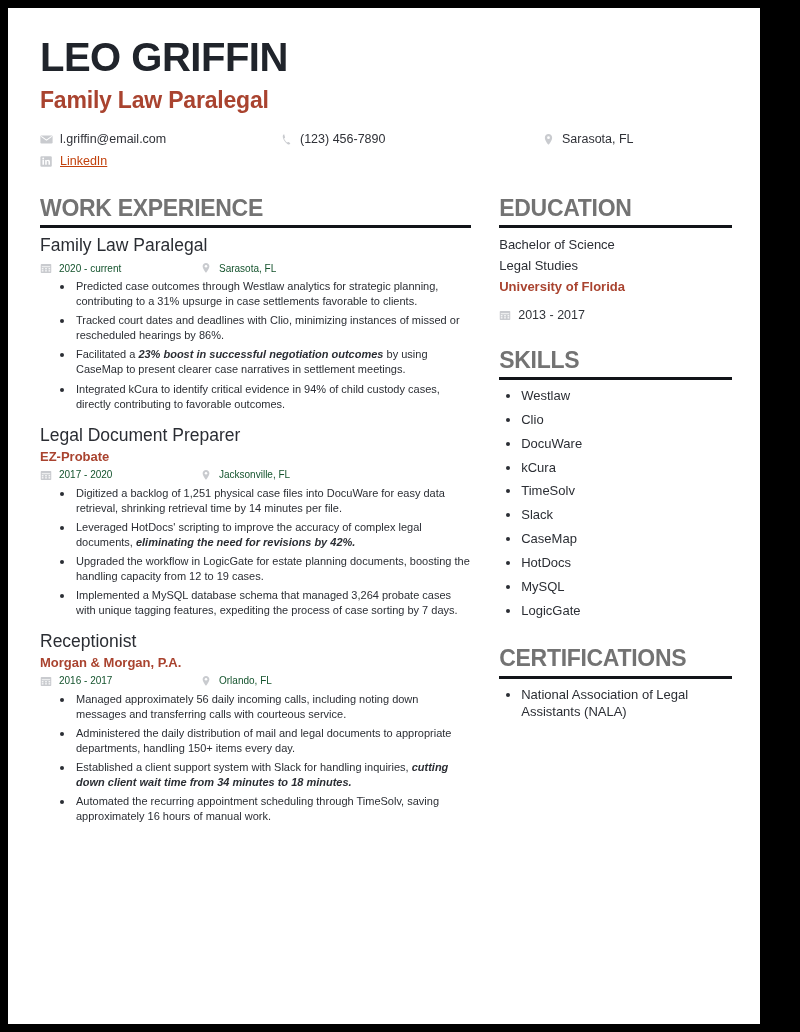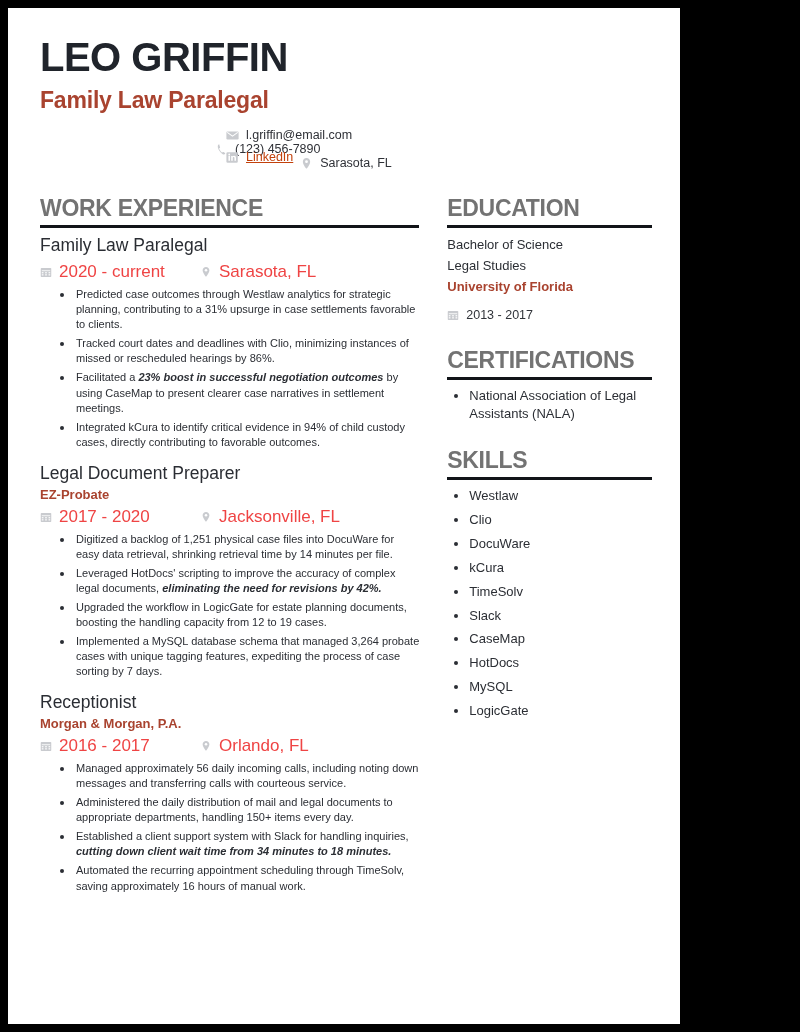--- a/index.html
+++ b/index.html
@@ -8,21 +8,21 @@
     width: 800px;
     height: 1032px;
     background: #000000;
     font-family: "Liberation Sans", sans-serif;
   }
 
   .page {
     position: absolute;
     left: 8px;
     top: 8px;
-    width: 672px;
+    width: 752px;
     height: 1016px;
     background: #ffffff;
     overflow: hidden;
   }
 
   .inner {
     padding: 28px 28px 0 32px;
   }
 
   
@@ -39,21 +39,20 @@
     color: #a9432f;
     margin-top: 9px;
     letter-spacing: -0.2px;
   }
 
   .contact-rows { margin-top: 14px; }
   .contact-row {
     display: flex;
     align-items: center;
     height: 22px;
-    flex-direction: column;
   }
   .contact-item {
     display: flex;
     align-items: center;
     font-size: 12.5px;
     color: #2f3137;
   }
   .c-email { width: 240px; }
   .c-phone { width: 262px; }
   .c-loc   { flex: 1; }
@@ -98,22 +97,22 @@
   .entry-org {
     font-size: 13px;
     font-weight: bold;
     color: #a9432f;
     margin-top: 2px;
   }
   .entry-meta {
     display: flex;
     align-items: center;
     margin-top: 5px;
-    font-size: 17px;
-    color: #ef4444;
+    font-size: 10px;
+    color: #14532d;
   }
   .meta-date { display: flex; align-items: center; width: 160px; }
   .meta-loc  { display: flex; align-items: center; }
   .meta-date .ico, .meta-loc .ico { margin-right: 7px; display: flex; align-items: center; }
 
   ul.bullets {
     margin: 4px 0 0 0;
     padding-left: 34px;
   }
   ul.bullets li {
@@ -356,43 +355,43 @@
                   <rect x="2.4" y="8.2" width="2.2" height="1.6" fill="#ffffff"></rect>
                   <rect x="6.9" y="8.2" width="2.2" height="1.6" fill="#ffffff"></rect>
                   <rect x="11.4" y="8.2" width="2.2" height="1.6" fill="#ffffff"></rect>
                   <rect x="2.4" y="11" width="2.2" height="1.6" fill="#ffffff"></rect>
                   <rect x="6.9" y="11" width="2.2" height="1.6" fill="#ffffff"></rect>
                   <rect x="11.4" y="11" width="2.2" height="1.6" fill="#ffffff"></rect>
                 </svg>
             </span>
             <span>2013 - 2017</span>
           </div>
-        </div>
-
-        <div class="section">
-          <div class="section-title">CERTIFICATIONS</div>
-          <div class="section-rule"></div>
-          <ul class="plain cert">
-            <li>National Association of Legal Assistants (NALA)</li>
-          </ul>
         </div>
 
         <div class="section">
           <div class="section-title">SKILLS</div>
           <div class="section-rule"></div>
           <ul class="plain">
             <li>Westlaw</li>
             <li>Clio</li>
             <li>DocuWare</li>
             <li>kCura</li>
             <li>TimeSolv</li>
             <li>Slack</li>
             <li>CaseMap</li>
             <li>HotDocs</li>
             <li>MySQL</li>
             <li>LogicGate</li>
           </ul>
         </div>
 
+        <div class="section">
+          <div class="section-title">CERTIFICATIONS</div>
+          <div class="section-rule"></div>
+          <ul class="plain cert">
+            <li>National Association of Legal Assistants (NALA)</li>
+          </ul>
+        </div>
+
       </div>
     </div>
   </div>
 </div>
 
 </body></html>

